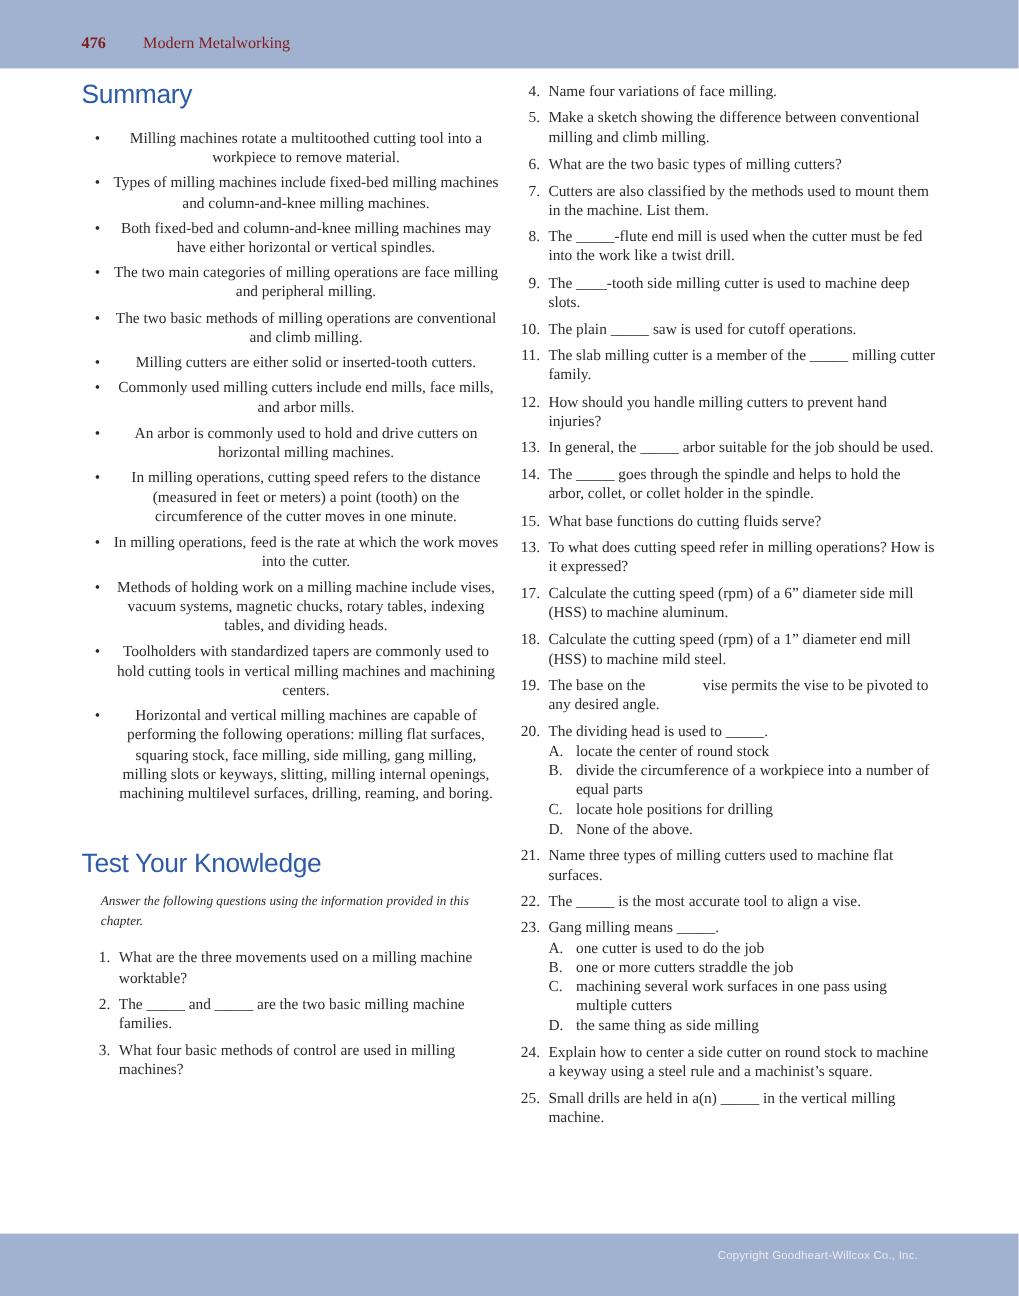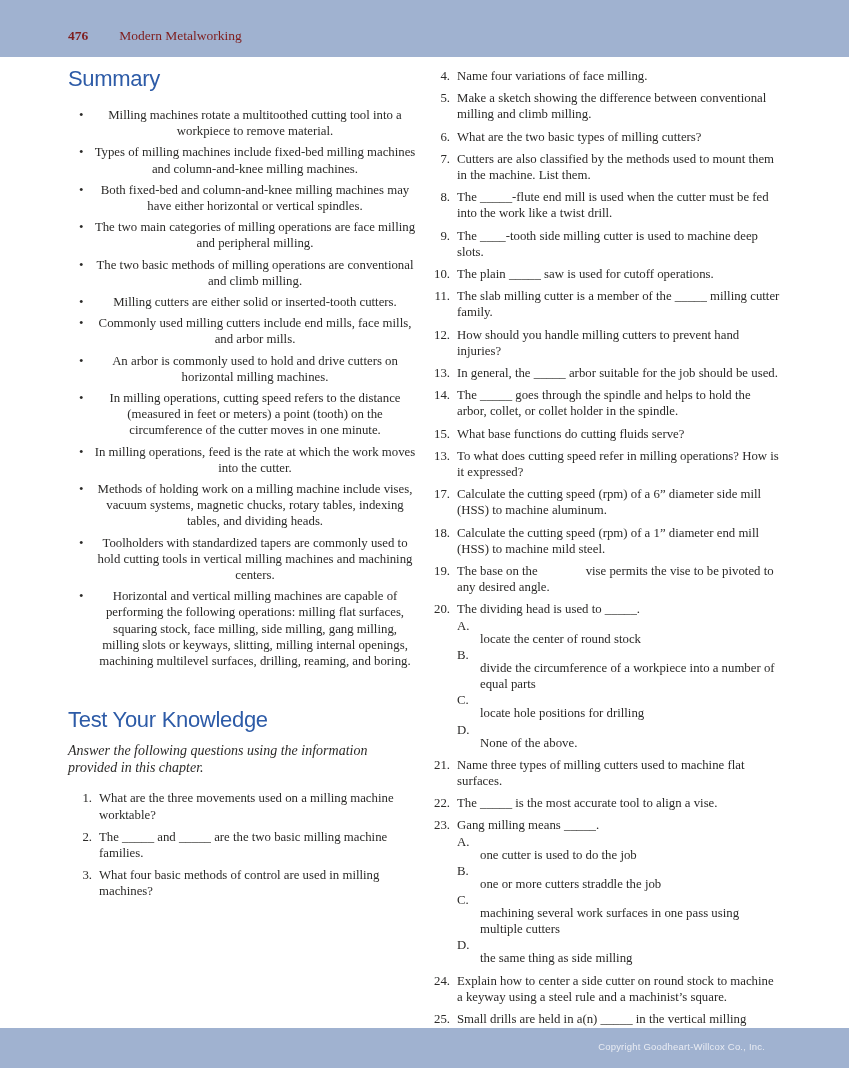--- a/index.html
+++ b/index.html
@@ -16,21 +16,21 @@
     position:absolute; left:0; top:0; width:849px; height:57px;
     background:var(--band,#a0b2d0);
   }
   .header-inner {
     position:absolute; left:68px; top:28px;
     font-size:13.5px; line-height:15px; color:#7f1d1d;
     white-space:nowrap;
   }
   .page-num { font-weight:bold; margin-right:31px; }
   .band-bottom {
-    position:absolute; left:0; top:1028px; width:849px; height:40px;
+    position:absolute; left:0; top:1028px; width:849px; height:52px;
     background:var(--band,#a0b2d0);
   }
   .copyright {
     position:absolute; right:84px; top:13px;
     font-family:"Liberation Sans", sans-serif;
     font-size:9.5px; color:#e9ecf3; letter-spacing:0.2px;
   }
   
   .col-left  { position:absolute; left:68px;  top:66px; width:348px; }
   .col-right { position:absolute; left:426px; top:68px; width:354px; }
@@ -52,35 +52,35 @@
     font-size:12.8px; line-height:16.2px;
   }
   .bullet-list li::before {
     content:"\2022";
     position:absolute; left:11px; top:0;
     font-size:12.8px;
   }
   
   .quiz-heading { margin-top:38px; }
   .quiz-intro {
-    margin:11px 0 14px 0;
+    margin:11px 0 14px 16px;
     font-style:italic;
-    font-size:14px; line-height:16.5px;
+    font-size:11px; line-height:16.5px;
   }
   .q-list { }
   .q {
     display:flex;
     margin-bottom:6px;
     font-size:12.8px; line-height:16.2px;
   }
   .q-num { flex:0 0 24px; text-align:right; }
   .q-body { flex:1; margin-left:7px; }
   .opt { display:flex; }
   .opt-letter { flex:0 0 18px; }
-  .opt-body { flex:1; margin-left:5px;margin-top:13px; }
+  .opt-body { flex:1; margin-left:5px; }
 </style>
 </head>
 <body>
 
 <div class="page" style="--band: #a0b2d0; --heading: #2d5ba7; color: rgb(43, 42, 40);">
 
   <div class="band-top">
     <div class="header-inner">
       <span class="page-num">476</span><span>Modern Metalworking</span>
     </div>

